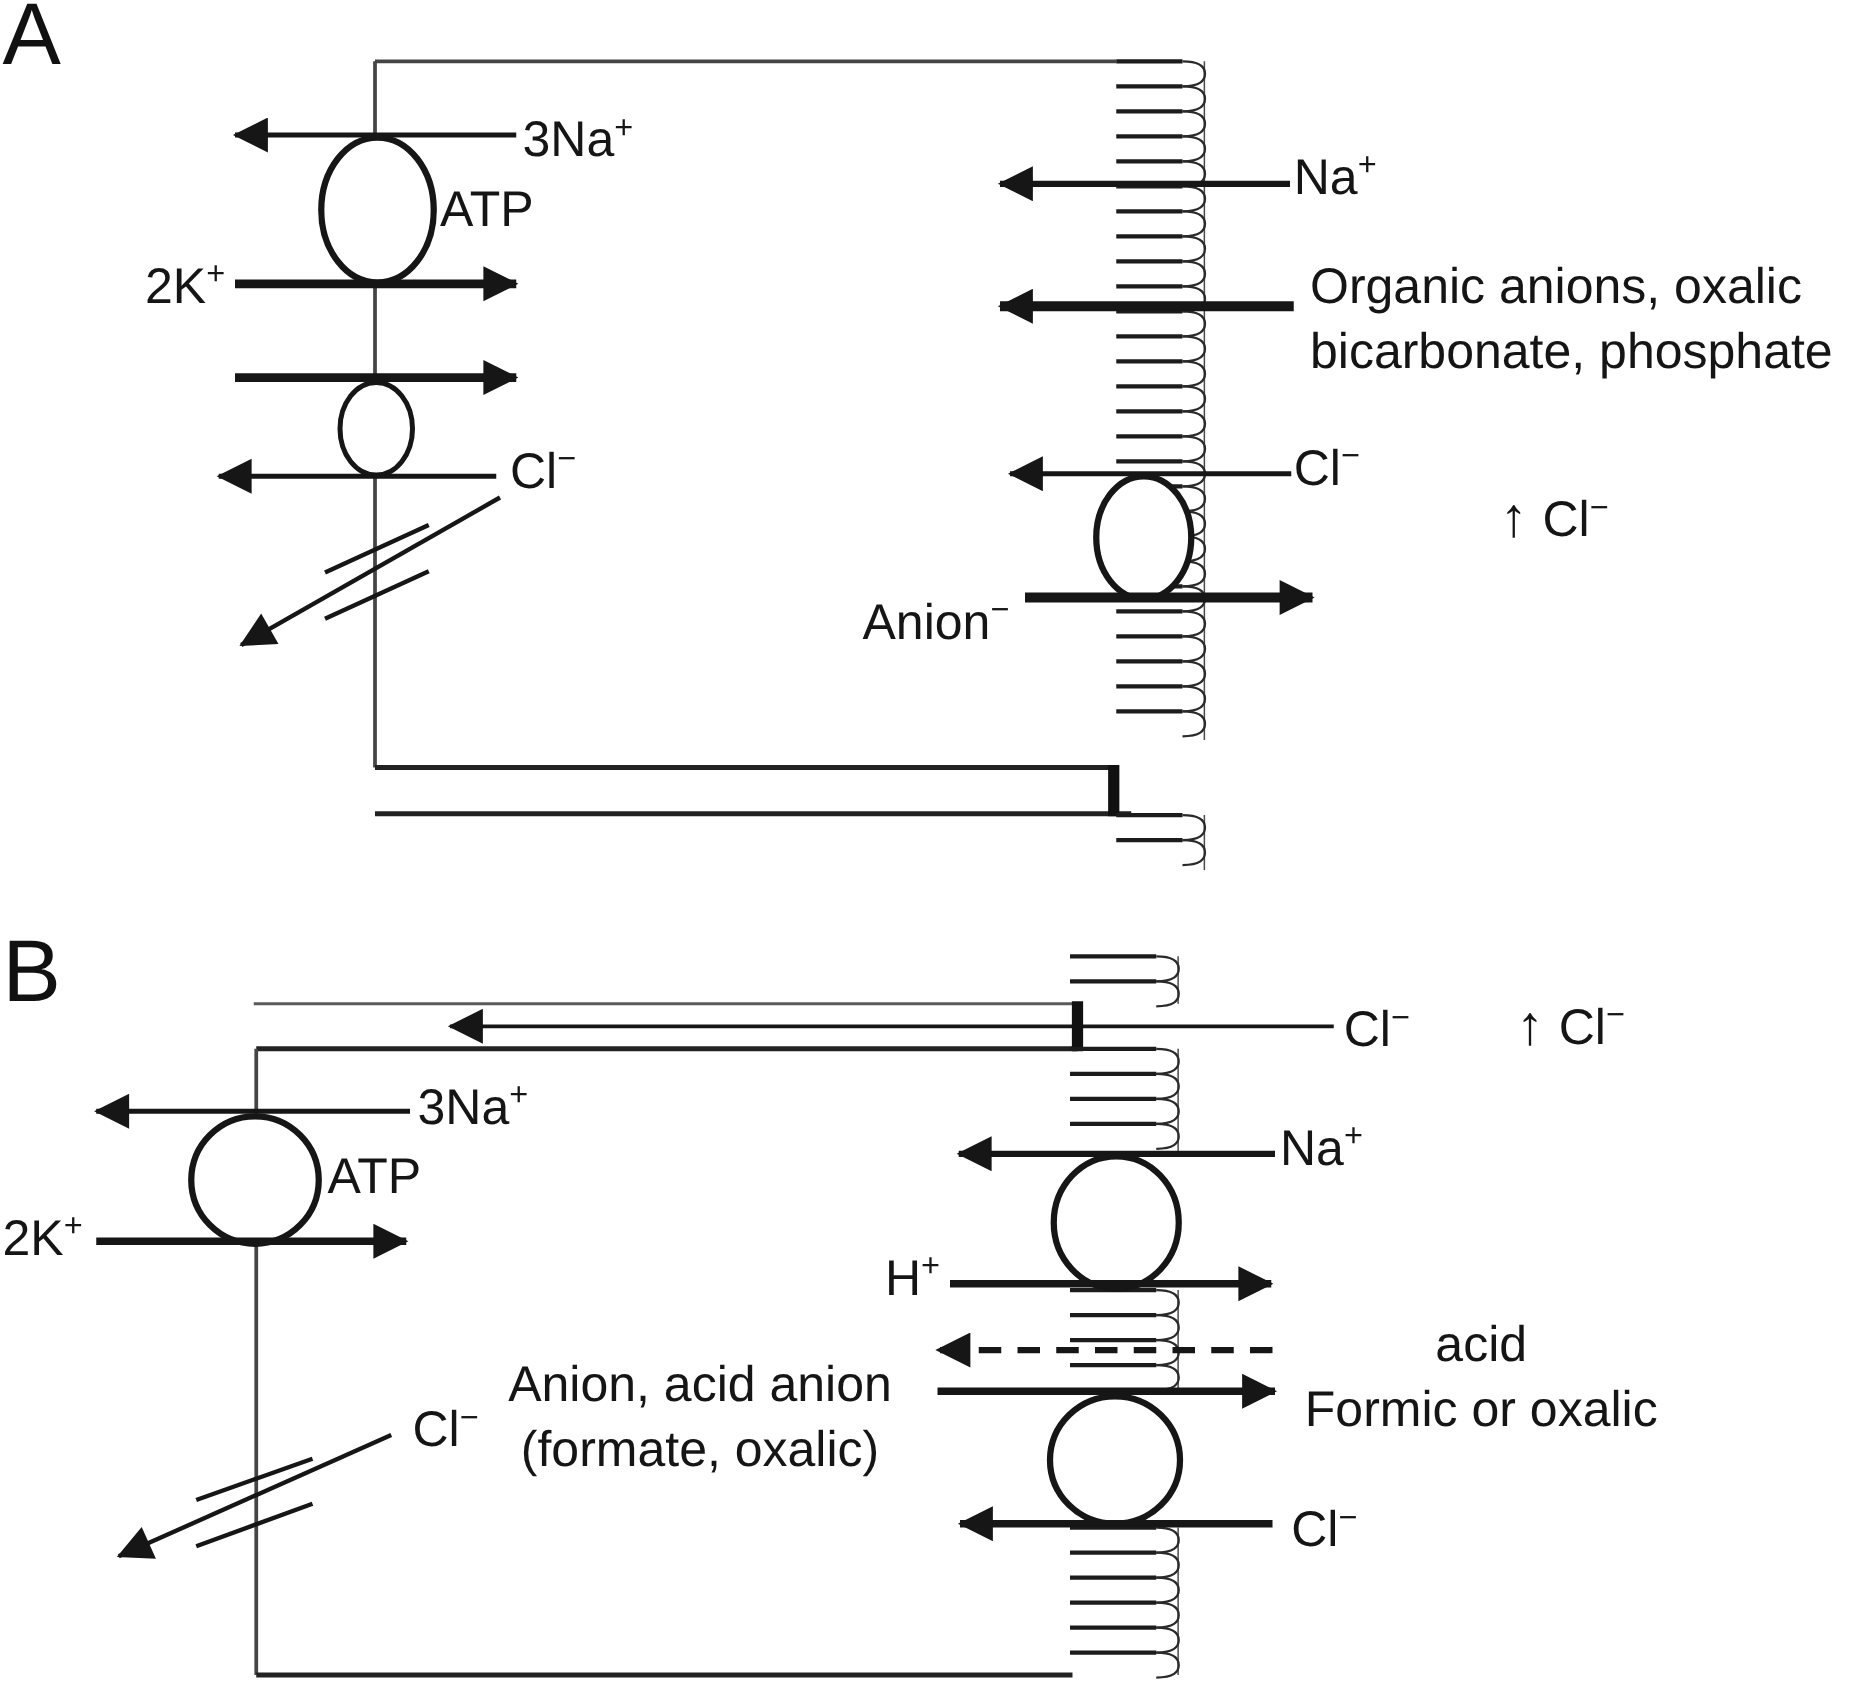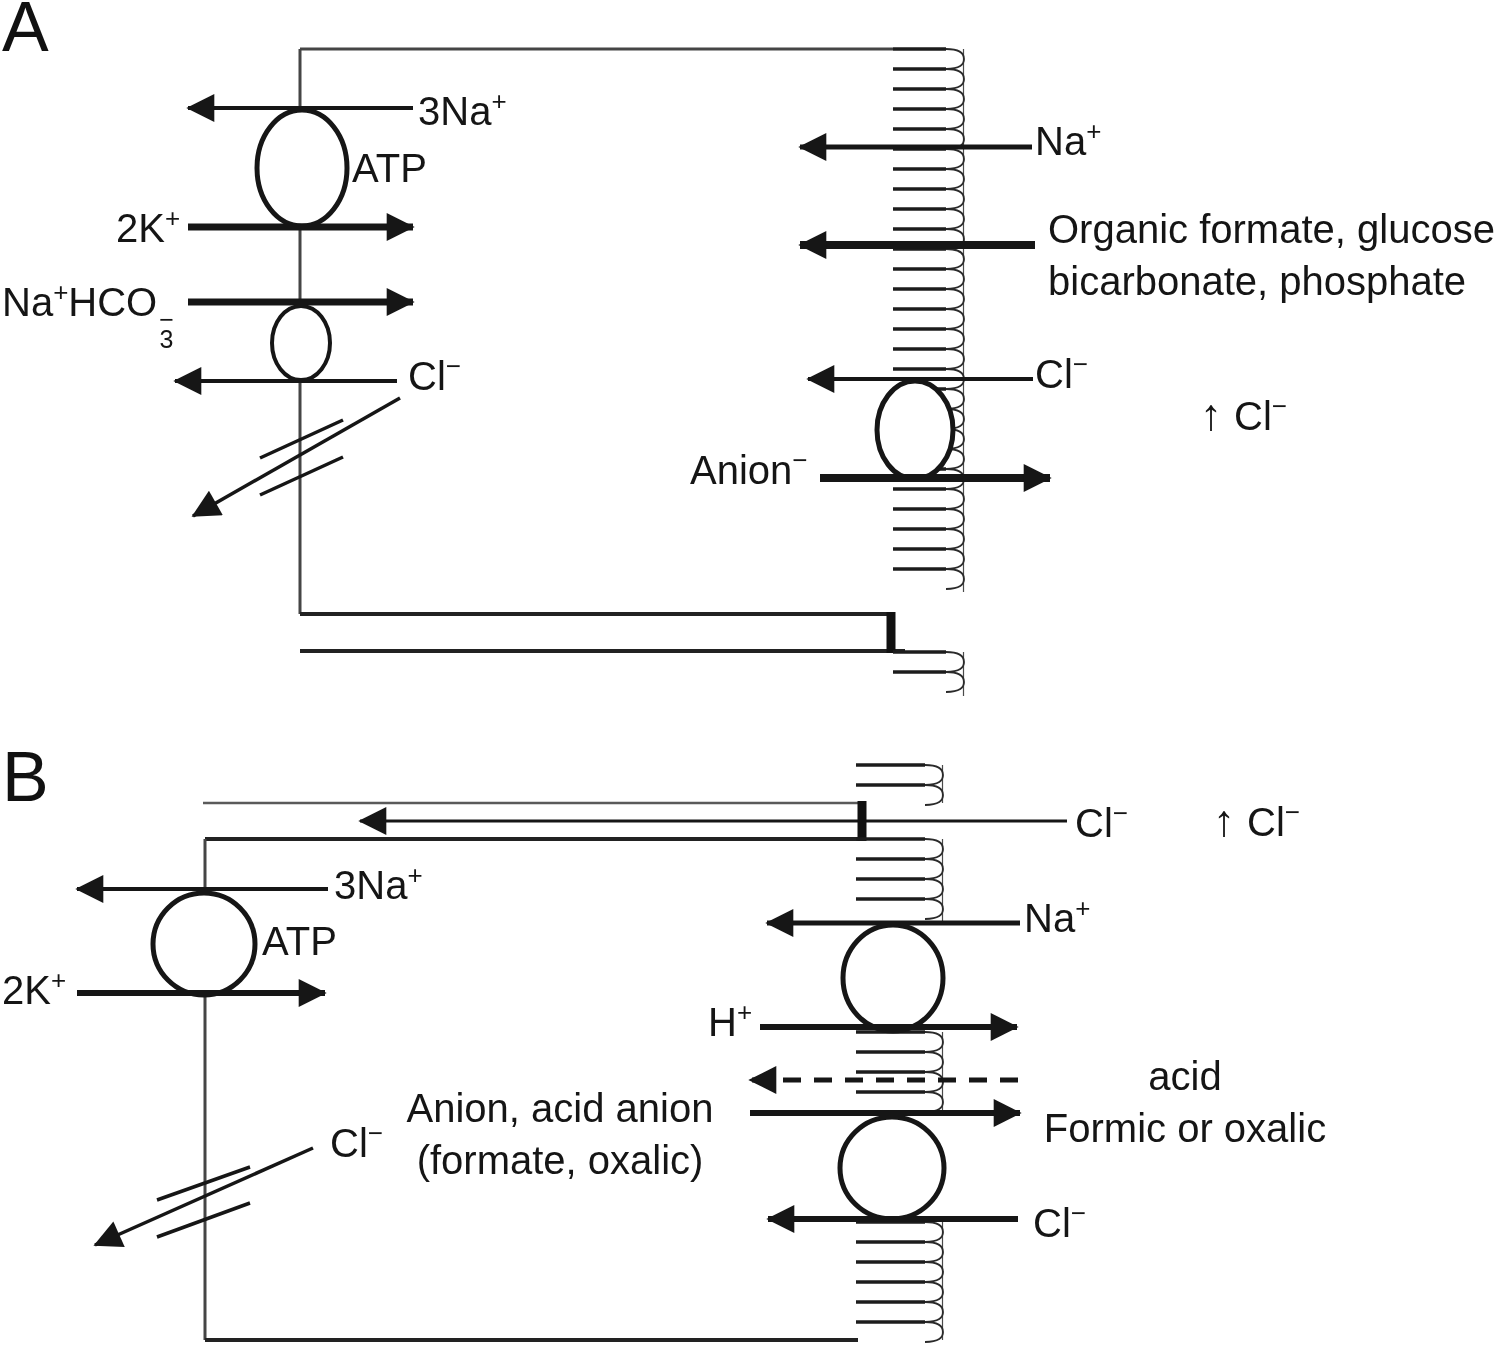--- a/index.html
+++ b/index.html
@@ -144,35 +144,31 @@
 </svg>
 
   <div class="panel-letter" style="left:2px;top:-8px">A</div>
 
   <div class="lbl" style="left:418px;top:87px"><span>3Na</span><sup class="sp">+</sup></div>
 
   <div class="lbl" style="left:352px;top:146px">ATP</div>
 
   <div class="lbl" style="left:116px;top:204px"><span>2K</span><sup class="sp">+</sup></div>
 
-  <div class="lbl" style="left:2px;top:278px"><span>Na</span><sup class="sp">+</sup><span>HCO</span><span class="stk">
-        <span>−</span>
-        <span>3</span>
-      </span></div>
 
   <div class="lbl" style="left:408px;top:352px"><span>Cl</span><sup class="sp">−</sup></div>
 
   <div class="lbl" style="left:1035px;top:117px"><span>Na</span><sup class="sp">+</sup></div>
 
-  <div class="lbl" style="left:1048px;top:207px">Organic formate, glucose</div>
+  <div class="lbl" style="left:1048px;top:207px">Organic anions, oxalic</div>
   <div class="lbl" style="left:1048px;top:259px">bicarbonate, phosphate</div>
 
   <div class="lbl" style="left:1035px;top:350px"><span>Cl</span><sup class="sp">−</sup></div>
 
-  <div class="lbl" style="left:690px;top:446px"><span>Anion</span><sup class="sp">−</sup></div>
+  <div class="lbl" style="left:690px;top:473px"><span>Anion</span><sup class="sp">−</sup></div>
 
   <div class="lbl" style="left:1200px;top:390px"><span class="uparr">↑</span><span>Cl</span><sup class="sp">−</sup></div>
 
   <div class="panel-letter" style="left:2px;top:742px">B</div>
 
   <div class="lbl" style="left:1075px;top:799px"><span>Cl</span><sup class="sp">−</sup></div>
 
   <div class="lbl" style="left:1213px;top:796px"><span class="uparr">↑</span><span>Cl</span><sup class="sp">−</sup></div>
 
   <div class="lbl" style="left:334px;top:861px"><span>3Na</span><sup class="sp">+</sup></div>

